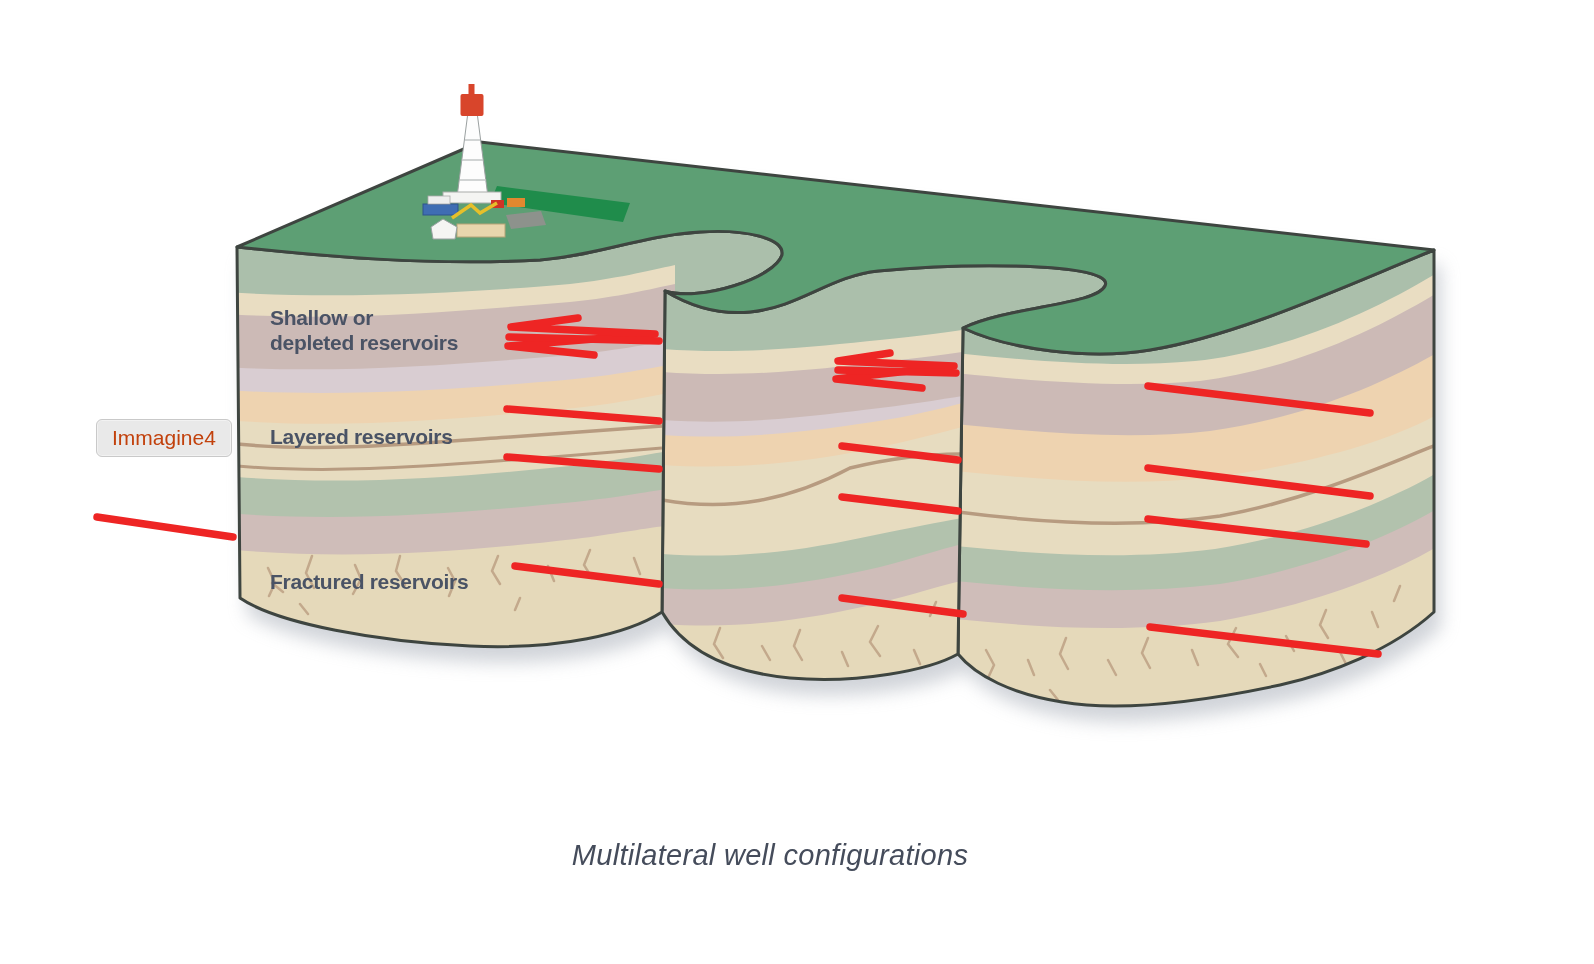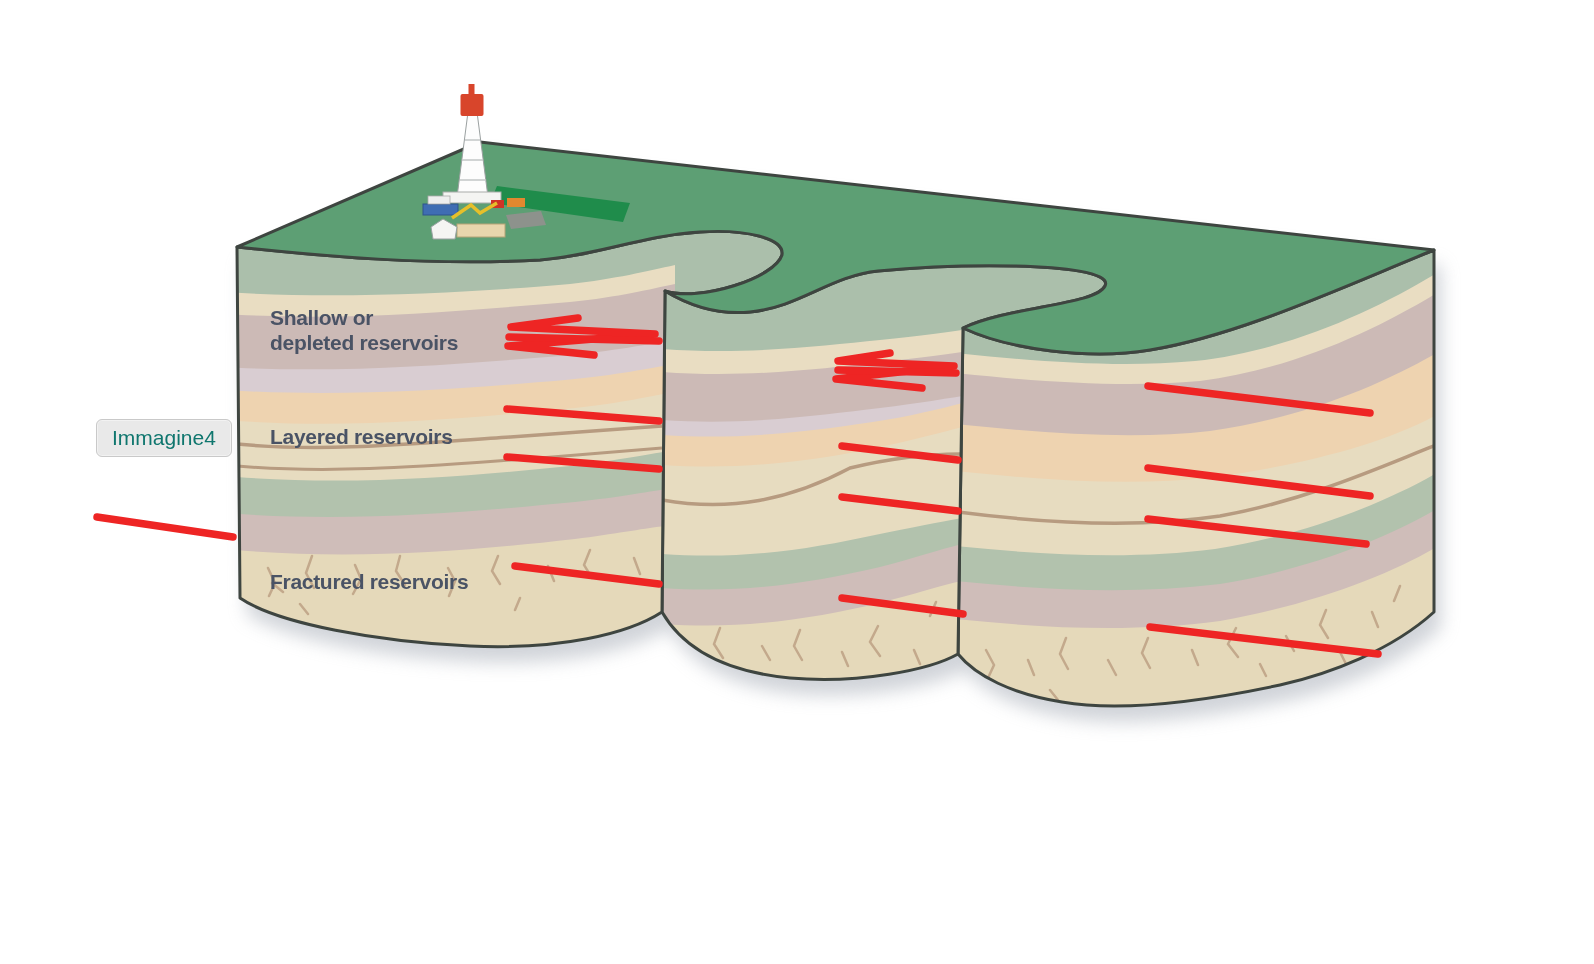--- a/index.html
+++ b/index.html
@@ -1,20 +1,20 @@
 <!DOCTYPE html>
 <html><head>
 <meta charset="utf-8">
 <style>
   html,body{margin:0;padding:0;background:#ffffff;}
   .page{position:relative;width:1594px;height:964px;background:#fff;overflow:hidden;
         font-family:"Liberation Sans",sans-serif;}
   .figure-wrap{position:absolute;left:0;top:0;width:1592px;height:964px;}
   .badge{position:absolute;left:96px;top:419px;background:#e9e9e9;border:1px solid #c9c9c9;
-         border-radius:6px;padding:5px 15px;font-size:21px;line-height:26px;color:#0f766e;
+         border-radius:6px;padding:5px 15px;font-size:21px;line-height:26px;color:#c2410c;
          box-shadow:0 0 0 1px rgba(255,255,255,.4) inset;}
   .caption{position:absolute;left:0;top:839px;width:1540px;text-align:center;
            font-style:italic;font-size:29px;letter-spacing:.3px;color:#454c5b;}
   .strata-label{font-weight:bold;font-size:21px;letter-spacing:-0.3px;}
   svg text{font-family:"Liberation Sans",sans-serif;}
 </style>
 </head>
 <body>
 
 <div class="page">
@@ -134,13 +134,14 @@
       <text class="strata-label" x="270" y="325">Shallow or</text>
       <text class="strata-label" x="270" y="350">depleted reservoirs</text>
       <text class="strata-label" x="270" y="444">Layered reservoirs</text>
       <text class="strata-label" x="270" y="589">Fractured reservoirs</text>
     </g>
   </svg>
   </div>
 
   <div class="badge">Immagine4</div>
 
+  <div class="caption">Multilateral well configurations</div>
 </div>
 
 </body></html>

